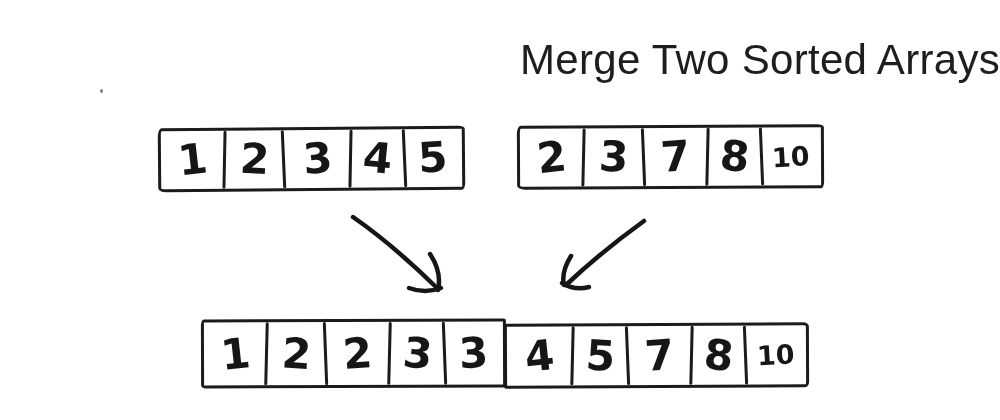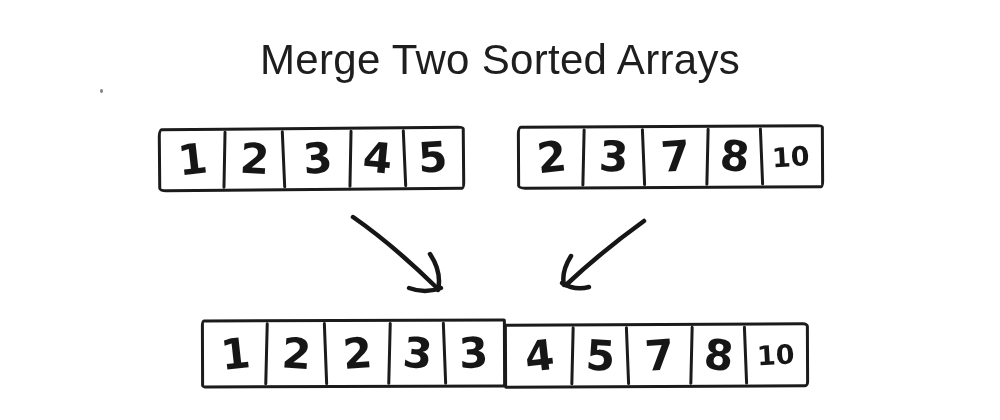--- a/index.html
+++ b/index.html
@@ -3,21 +3,21 @@
 <meta charset="utf-8">
 <style>
   html,body{margin:0;padding:0;}
   body{
     width:1000px;height:420px;position:relative;overflow:hidden;
     background:#ffffff;font-family:"DejaVu Sans",sans-serif;
   }
 
   
   .title{
-    position:absolute;left:0;top:36px;width:1000px;text-align:center;
+    position:absolute;left:0;top:36px;width:1000px;text-align:right;
     font-family:"Liberation Sans","DejaVu Sans",sans-serif;
     font-size:42px;font-weight:500;color:#1e1e1e;letter-spacing:.3px;
   }
 
   
   .stray-dot{
     position:absolute;left:100px;top:89px;width:3px;height:4px;
     background:#6b6b6b;border-radius:50%;opacity:.85;
   }
 

